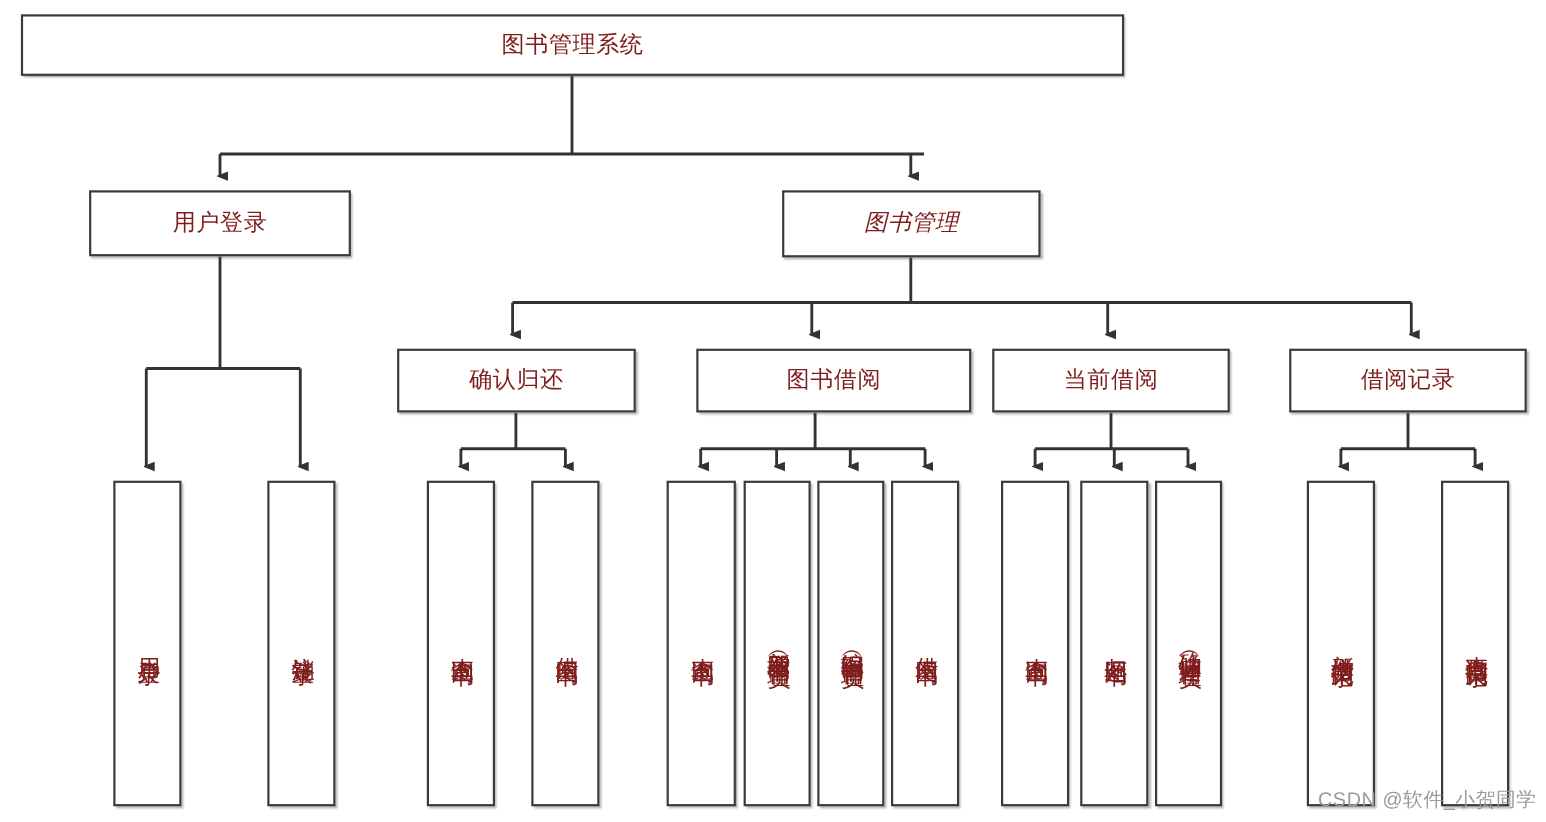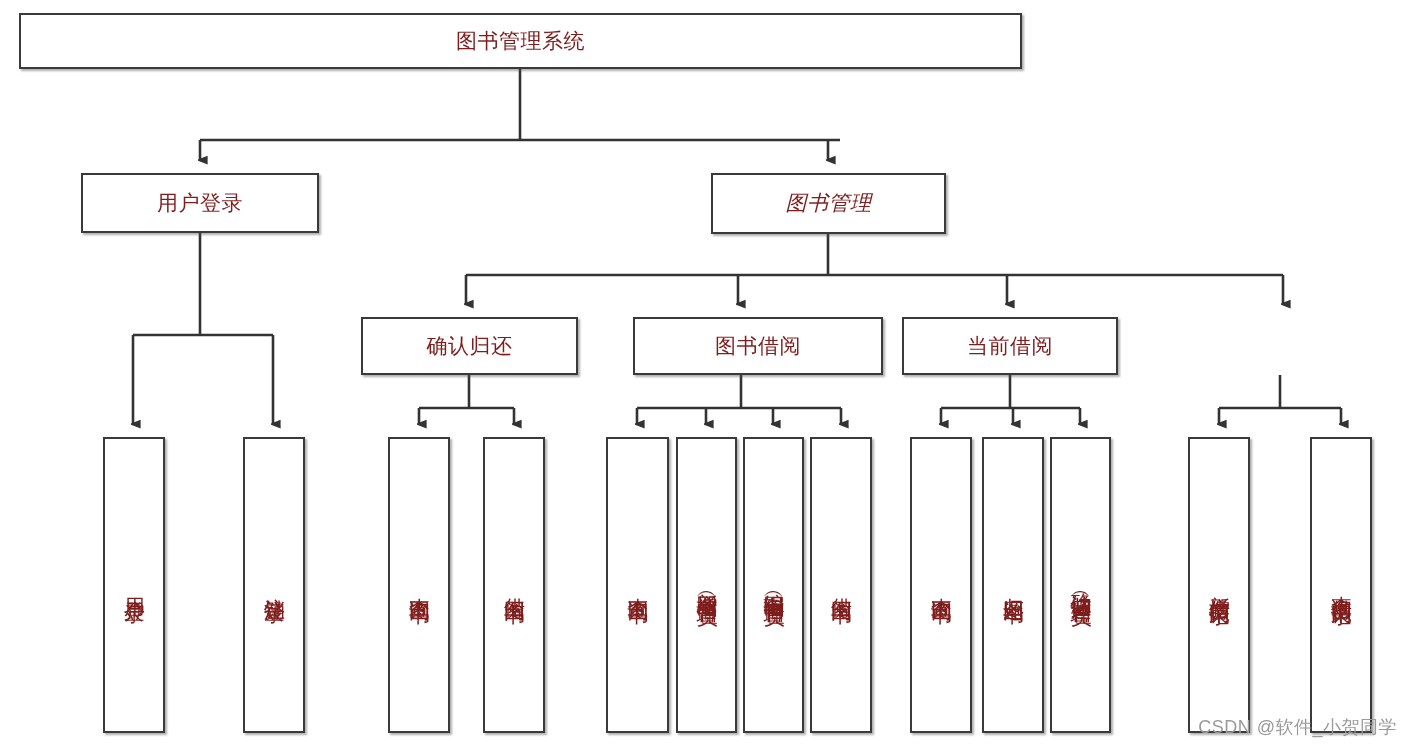--- a/index.html
+++ b/index.html
@@ -134,20 +134,23 @@
 
   <div class="node" style="left:361px; top:317px; width:217px; height:58px;">
     <span class="label">确认归还</span>
   </div>
   <div class="node" style="left:633px; top:317px; width:250px; height:58px;">
     <span class="label">图书借阅</span>
   </div>
   <div class="node" style="left:902px; top:317px; width:216px; height:58px;">
     <span class="label">当前借阅</span>
   </div>
+  <div class="node" style="left:1172px; top:317px; width:216px; height:58px;">
+    <span class="label">借阅记录</span>
+  </div>
 
   <div class="node leaf" style="left:103px; top:437px; width:62px; height:296px;">
     <span class="label">用户登录</span>
   </div>
   <div class="node leaf" style="left:243px; top:437px; width:62px; height:296px;">
     <span class="label">注销登录</span>
   </div>
 
   <div class="node leaf" style="left:388px; top:437px; width:62px; height:296px;">
     <span class="label">查询图书</span>

